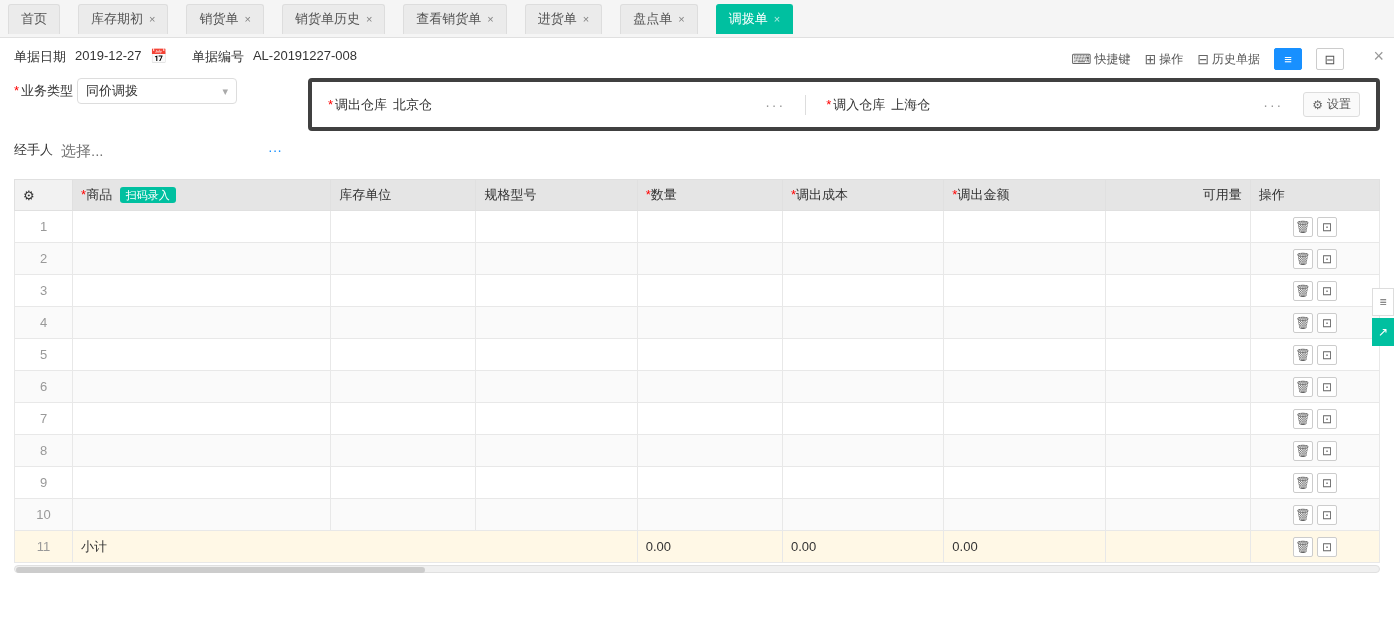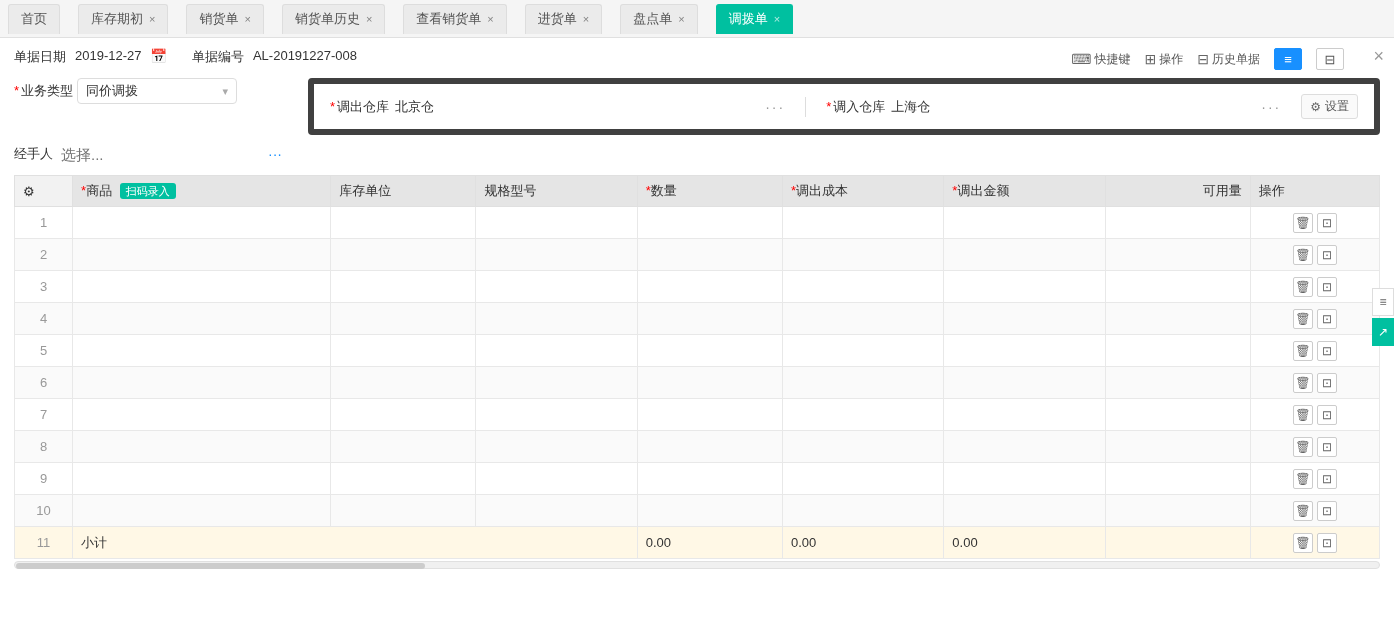--- a/index.html
+++ b/index.html
@@ -125,21 +125,21 @@
       padding: 3px 8px;
       background: #fff;
       min-width: 140px;
       cursor: pointer;
     }
     .field-input-wrapper .value { flex: 1; font-size: 13px; color: #333; }
     .field-input-wrapper .arrow { color: #aaa; font-size: 11px; }
 
     
     .highlighted-box {
-      border: 6px solid #404040;
+      border: 4px solid #404040;
       border-radius: 4px;
       padding: 10px 16px;
       flex: 1;
       display: flex;
       align-items: center;
       gap: 20px;
     }
     .warehouse-field {
       display: flex;
       align-items: center;
@@ -166,21 +166,21 @@
       background: #fafafa;
       white-space: nowrap;
     }
     .settings-btn .gear-icon { color: #666; }
 
     
     .handler-row {
       display: flex;
       align-items: center;
       gap: 8px;
-      margin-bottom: 12px;
+      margin-bottom: 20px;
     }
     .handler-placeholder {
       color: #bbb;
       font-size: 15px;
       border: none;
       outline: none;
       min-width: 80px;
     }
     .dots-btn { color: #1890ff; cursor: pointer; font-size: 14px; }
 

